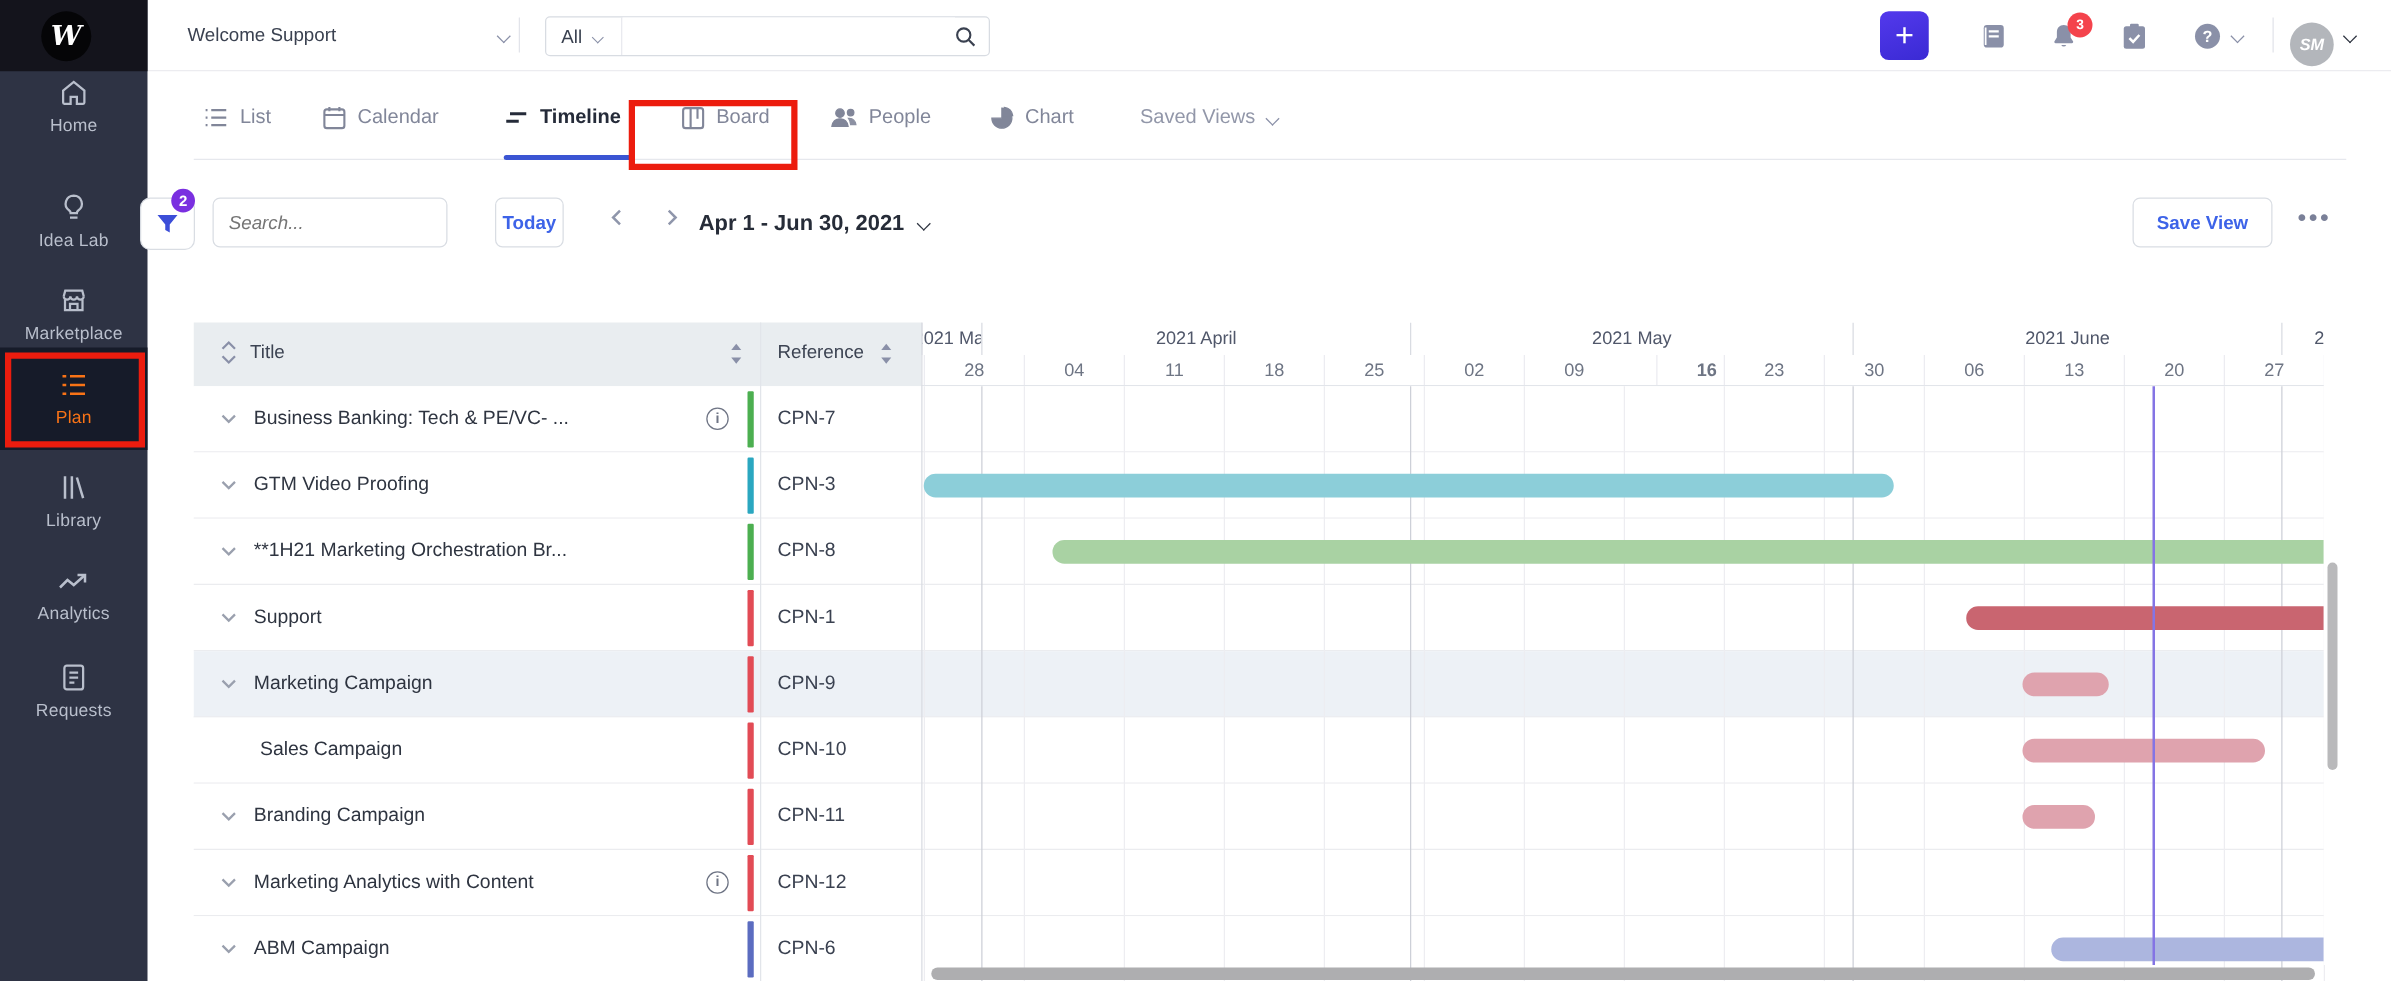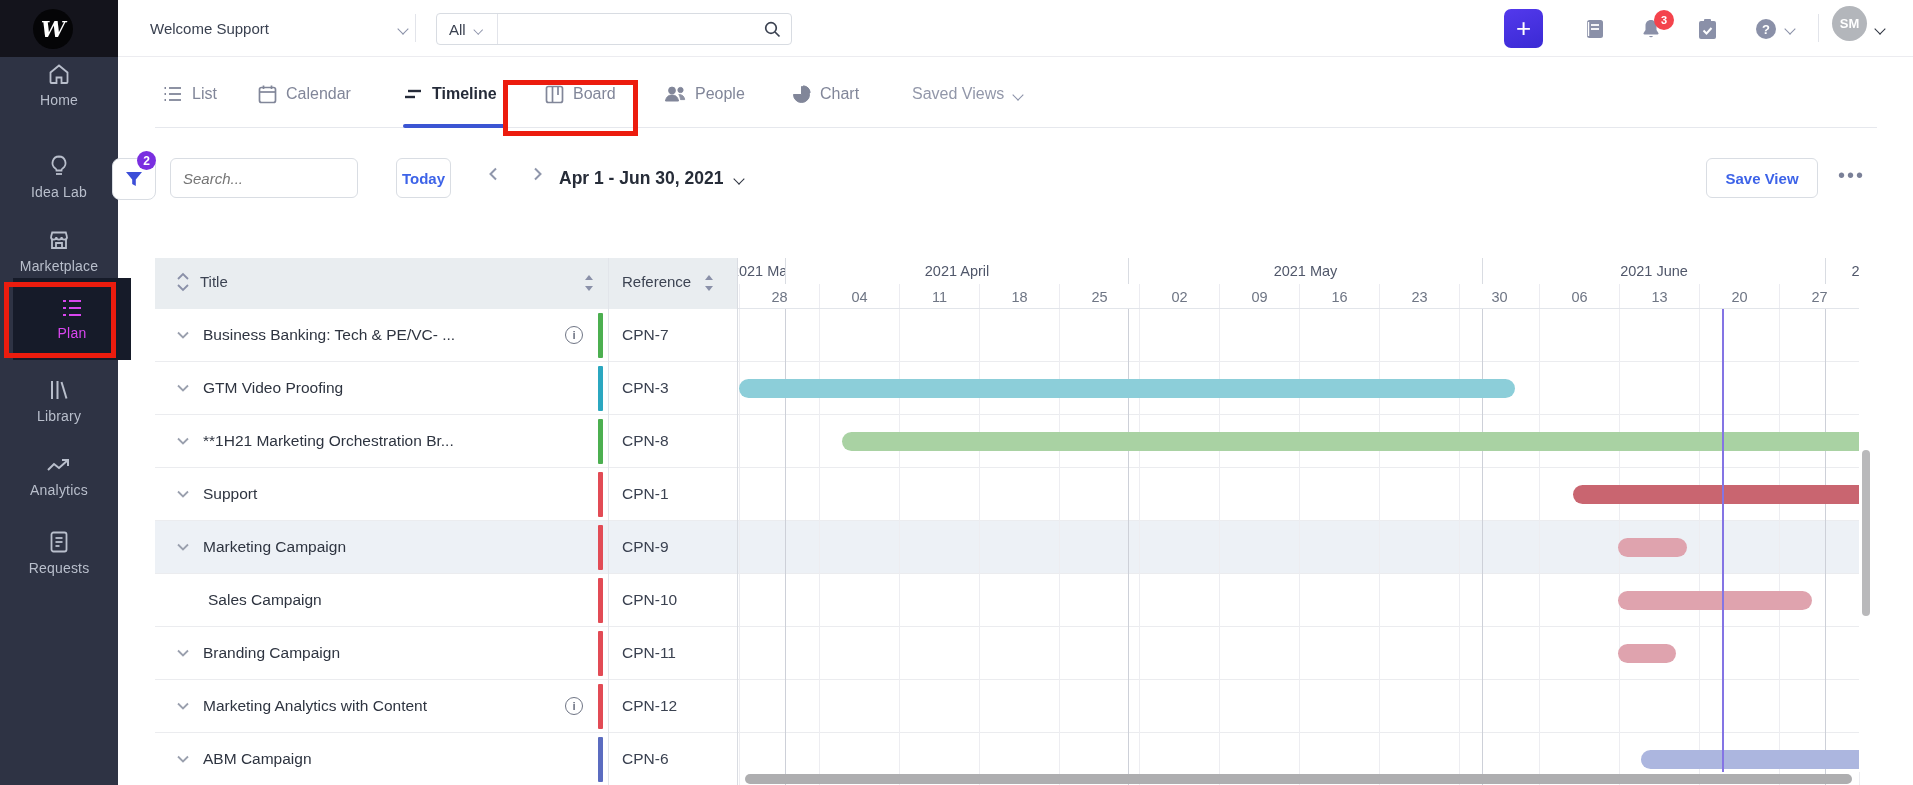--- a/index.html
+++ b/index.html
@@ -6,39 +6,39 @@
   html,body { width:1913px; height:785px; overflow:hidden; }
   body { font-family:"Liberation Sans","DejaVu Sans",sans-serif; background:#fff; color:#333a49; }
   .app { position:relative; width:1913px; height:785px; overflow:hidden; }
 
   
   .sidebar { position:absolute; left:0; top:0; width:118px; height:785px; background:#2e3344; z-index:30; }
   .logo-area { position:absolute; left:0; top:0; width:118px; height:57px; background:#14141c; }
   .logo-circle { position:absolute; left:33px; top:9px; width:40px; height:40px; border-radius:50%; background:#050507; color:#fff; display:flex; align-items:center; justify-content:center; font-style:italic; font-weight:bold; font-size:22px; font-family:"DejaVu Serif",serif; }
   .side-item { position:absolute; left:0; width:118px; height:74px; display:flex; flex-direction:column; align-items:center; justify-content:center; gap:6px; color:#b9bfcc; cursor:pointer; }
   .side-item .lbl { font-size:14px; letter-spacing:.2px; }
-  .side-item.active { background:#161b29; color:#d946ef;margin-left:13px; }
+  .side-item.active { background:#161b29; color:#f97316; }
   .side-item svg { stroke:currentColor; }
 
   
   .red-box { position:absolute; border:5px solid #ec1c0e; background:transparent; z-index:60; pointer-events:none; }
 
   
   .topbar { position:absolute; left:118px; top:0; width:1795px; height:57px; background:#fff; border-bottom:1px solid #ececf0; }
   .workspace { position:absolute; left:32px; top:0; height:57px; display:flex; align-items:center; gap:10px; font-size:15px; color:#3a4150; cursor:pointer; }
   .workspace .chev { margin-left:120px; }
   .vdiv { position:absolute; top:14px; height:28px; width:1px; background:#e2e4ea; }
   .search-combo { position:absolute; left:318px; top:13px; width:356px; height:32px; border:1px solid #d8dce2; border-radius:4px; display:flex; align-items:center; background:#fff; }
   .search-combo .scope { display:flex; align-items:center; gap:8px; padding:0 12px; font-size:15px; color:#3a4150; height:100%; border-right:1px solid #e2e4ea; cursor:pointer; }
   .search-combo input { flex:1; border:none; outline:none; height:100%; padding:0 8px; font-size:14px; font-family:inherit; }
   .search-combo .mag { margin-right:10px; display:flex; }
   .plus-btn { position:absolute; left:1386px; top:9px; width:39px; height:39px; border-radius:7px; background:linear-gradient(160deg,#5339ec,#3a2ad4); color:#fff; font-size:26px; display:flex; align-items:center; justify-content:center; cursor:pointer; font-weight:300; }
   .ticon { position:absolute; top:17px; color:#8a90a8; cursor:pointer; }
   .badge { position:absolute; border-radius:50%; background:#f4434c; color:#fff; font-size:11px; font-weight:bold; display:flex; align-items:center; justify-content:center; }
-  .avatar { position:absolute; left:1714px; top:6px; width:35px; height:35px; border-radius:50%; background:#b3b6bb; color:#fff; font-size:13px; font-weight:bold; display:flex; align-items:center; justify-content:center; cursor:pointer; }
+  .avatar { position:absolute; left:1714px; top:18px; width:35px; height:35px; border-radius:50%; background:#b3b6bb; color:#fff; font-size:13px; font-weight:bold; display:flex; align-items:center; justify-content:center; cursor:pointer;font-style:italic; }
 
   
   .chev { width:11px; height:11px; display:inline-block; position:relative; }
   .chev:before { content:""; position:absolute; left:0; top:2px; width:7px; height:7px; border-right:1.8px solid currentColor; border-bottom:1.8px solid currentColor; transform:rotate(45deg); }
   .chev.gray { color:#8a90a8; }
 
   
   .tabsrow { position:absolute; left:118px; top:58px; width:1795px; height:70px; background:#fff; }
   .tabsrow .baseline { position:absolute; left:37px; top:69px; width:1722px; height:1px; background:#e6e8ed; }
   .tab { position:absolute; top:14px; height:44px; display:flex; align-items:center; gap:9px; font-size:16px; color:#818699; cursor:pointer; }
@@ -308,21 +308,21 @@
         <div class="month-cell" style="left: 1088px; width: 114px;">2021 July</div>
       </div>
     <div class="weeks" id="weeks-host">
         <div class="week-cell" style="left: 2px; width: 80px;">28</div>
         <div class="week-cell" style="left: 82px; width: 80px;">04</div>
         <div class="week-cell" style="left: 162px; width: 80px;">11</div>
         <div class="week-cell" style="left: 242px; width: 80px;">18</div>
         <div class="week-cell" style="left: 322px; width: 80px;">25</div>
         <div class="week-cell" style="left: 402px; width: 80px;">02</div>
         <div class="week-cell" style="left: 482px; width: 80px;">09</div>
-        <div class="week-cell" style="left: 562px; width: 80px;">16</div>
+        <div class="week-cell" style="left: 588px; width: 80px; font-weight: bold;">16</div>
         <div class="week-cell" style="left: 642px; width: 80px;">23</div>
         <div class="week-cell" style="left: 722px; width: 80px;">30</div>
         <div class="week-cell" style="left: 802px; width: 80px;">06</div>
         <div class="week-cell" style="left: 882px; width: 80px;">13</div>
         <div class="week-cell" style="left: 962px; width: 80px;">20</div>
         <div class="week-cell" style="left: 1042px; width: 80px;">27</div>
         <div class="week-cell" style="left: 1122px; width: 80px;"></div>
       </div>
 
     <div class="rows" id="rows-host">

